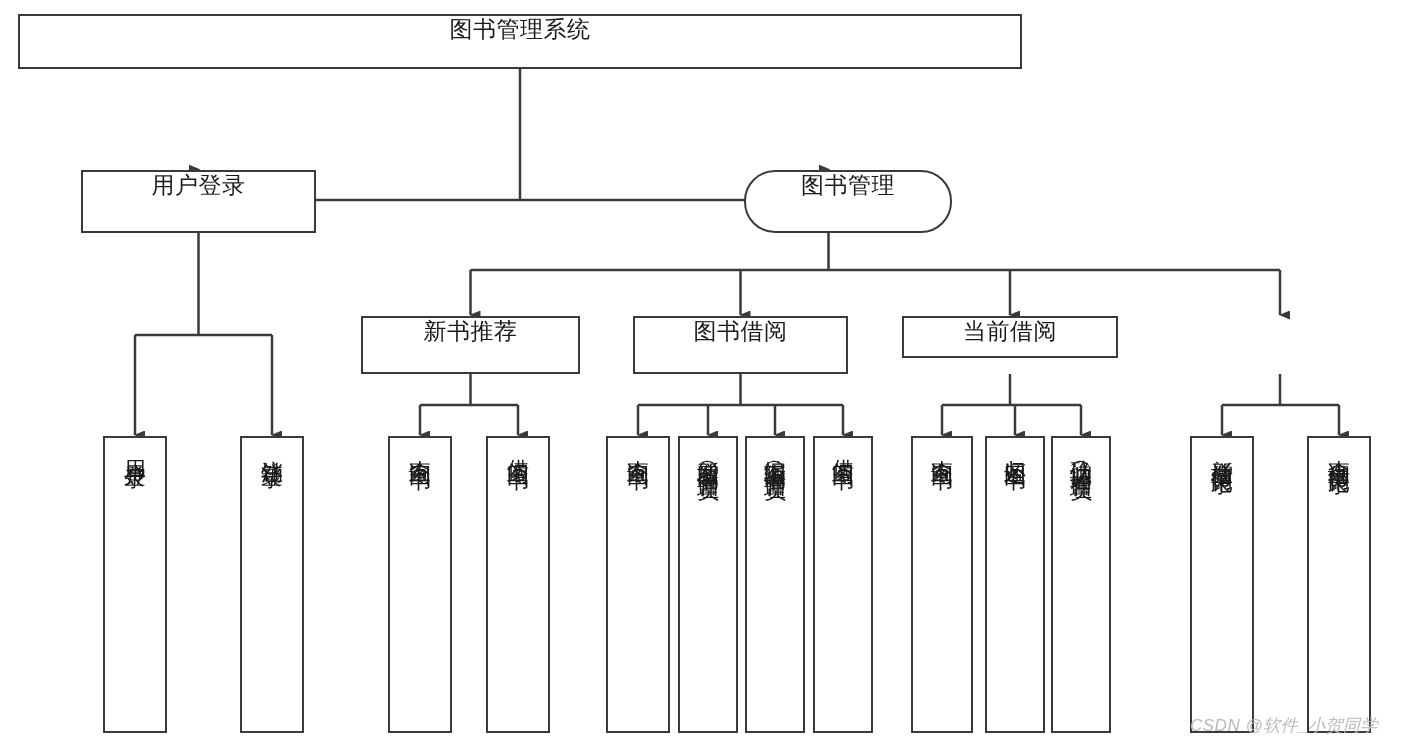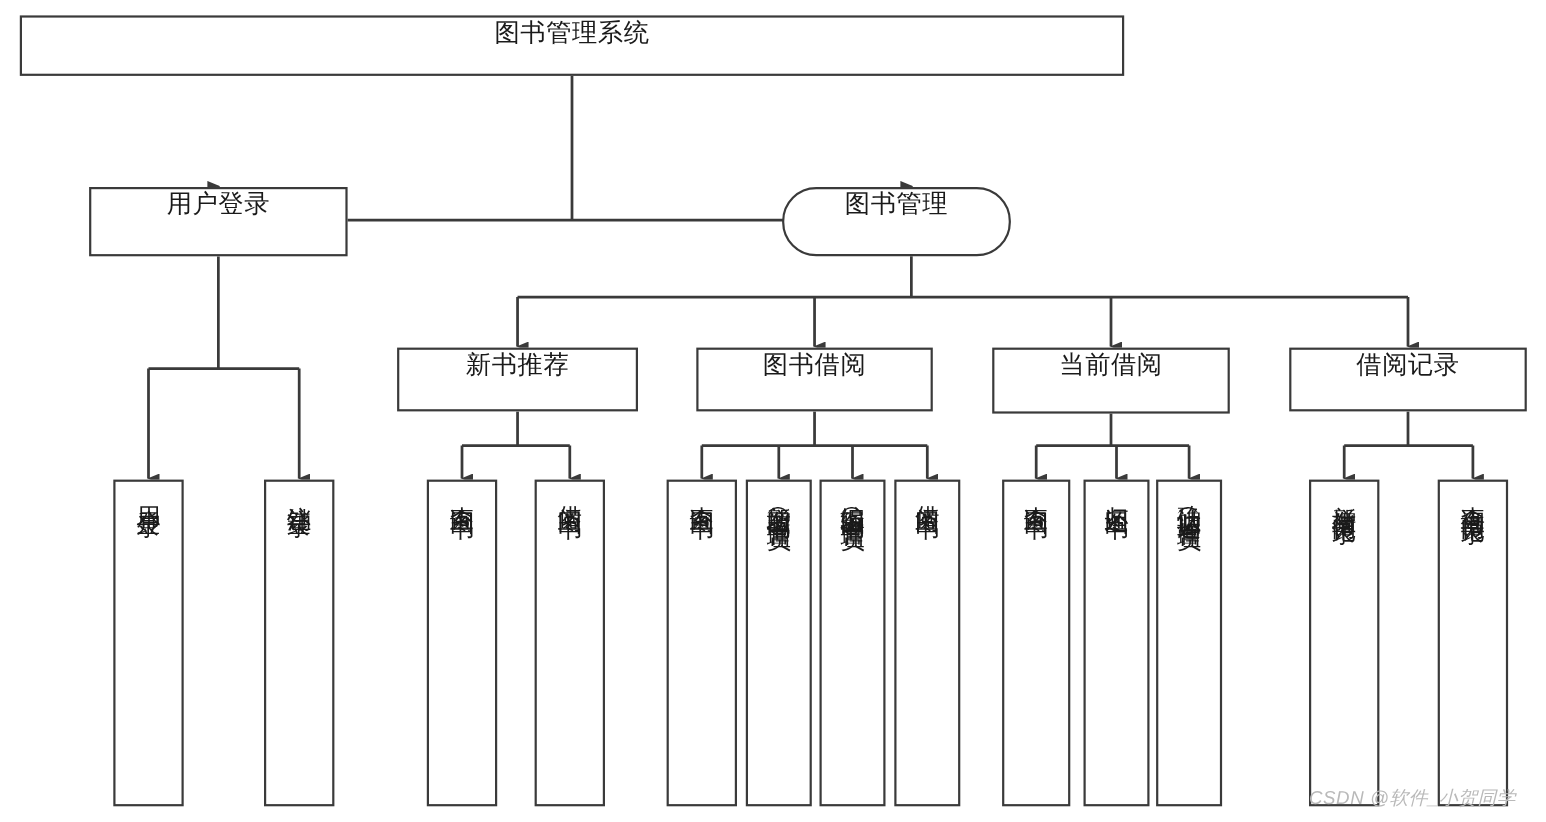--- a/index.html
+++ b/index.html
@@ -121,35 +121,32 @@
       </g>
   </svg>
 
   <div class="node horiz root" style="left: 18px; top: 14px; width: 1004px; height: 55px;">
     <span class="node-label">图书管理系统</span>
   </div>
 
   <div class="node horiz" style="left: 81px; top: 170px; width: 235px; height: 63px;">
     <span class="node-label">用户登录</span>
   </div>
-  <div class="node horiz" style="left: 711px; top: 170px; width: 208px; height: 63px; border-radius: 31px;">
+  <div class="node horiz" style="left: 744px; top: 170px; width: 208px; height: 63px; border-radius: 31px;">
     <span class="node-label">图书管理</span>
   </div>
 
   <div class="node horiz" style="left: 633px; top: 316px; width: 215px; height: 58px;">
     <span class="node-label">图书借阅</span>
   </div>
   <div class="node horiz" style="left: 361px; top: 316px; width: 219px; height: 58px;">
     <span class="node-label">新书推荐</span>
   </div>
-  <div class="node horiz" style="left: 902px; top: 316px; width: 216px; height: 60px;">
+  <div class="node horiz" style="left: 902px; top: 316px; width: 216px; height: 42px;">
     <span class="node-label">当前借阅</span>
-  </div>
-  <div class="node horiz" style="left: 1172px; top: 316px; width: 216px; height: 58px;">
-    <span class="node-label">借阅记录</span>
   </div>
 
   <div class="node vert" style="left: 103px; top: 436px; width: 64px; height: 297px;">
     <span class="node-label">用户登录</span>
   </div>
   <div class="node vert" style="left: 240px; top: 436px; width: 64px; height: 297px;">
     <span class="node-label">注销登录</span>
   </div>
 
   <div class="node vert" style="left: 388px; top: 436px; width: 64px; height: 297px;">

